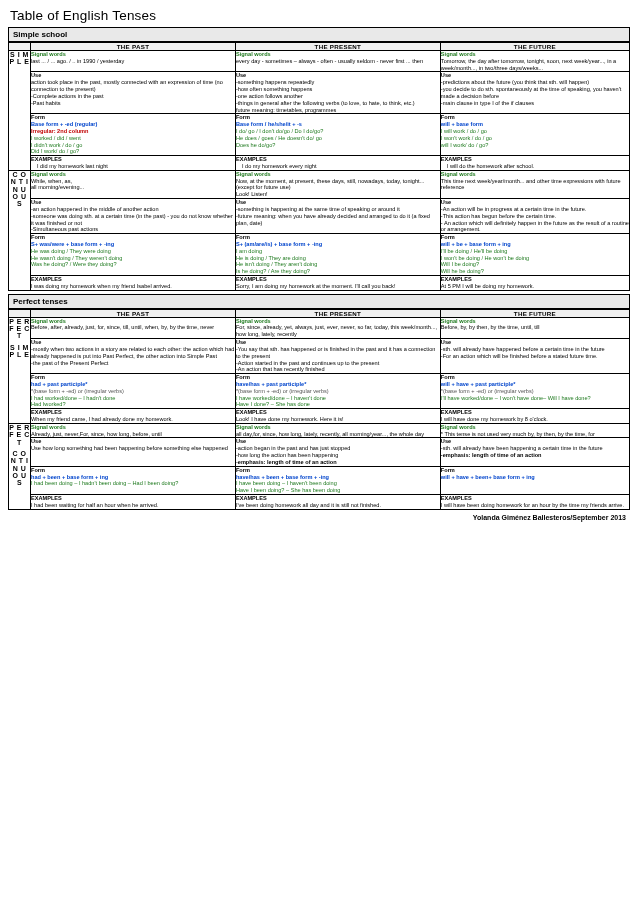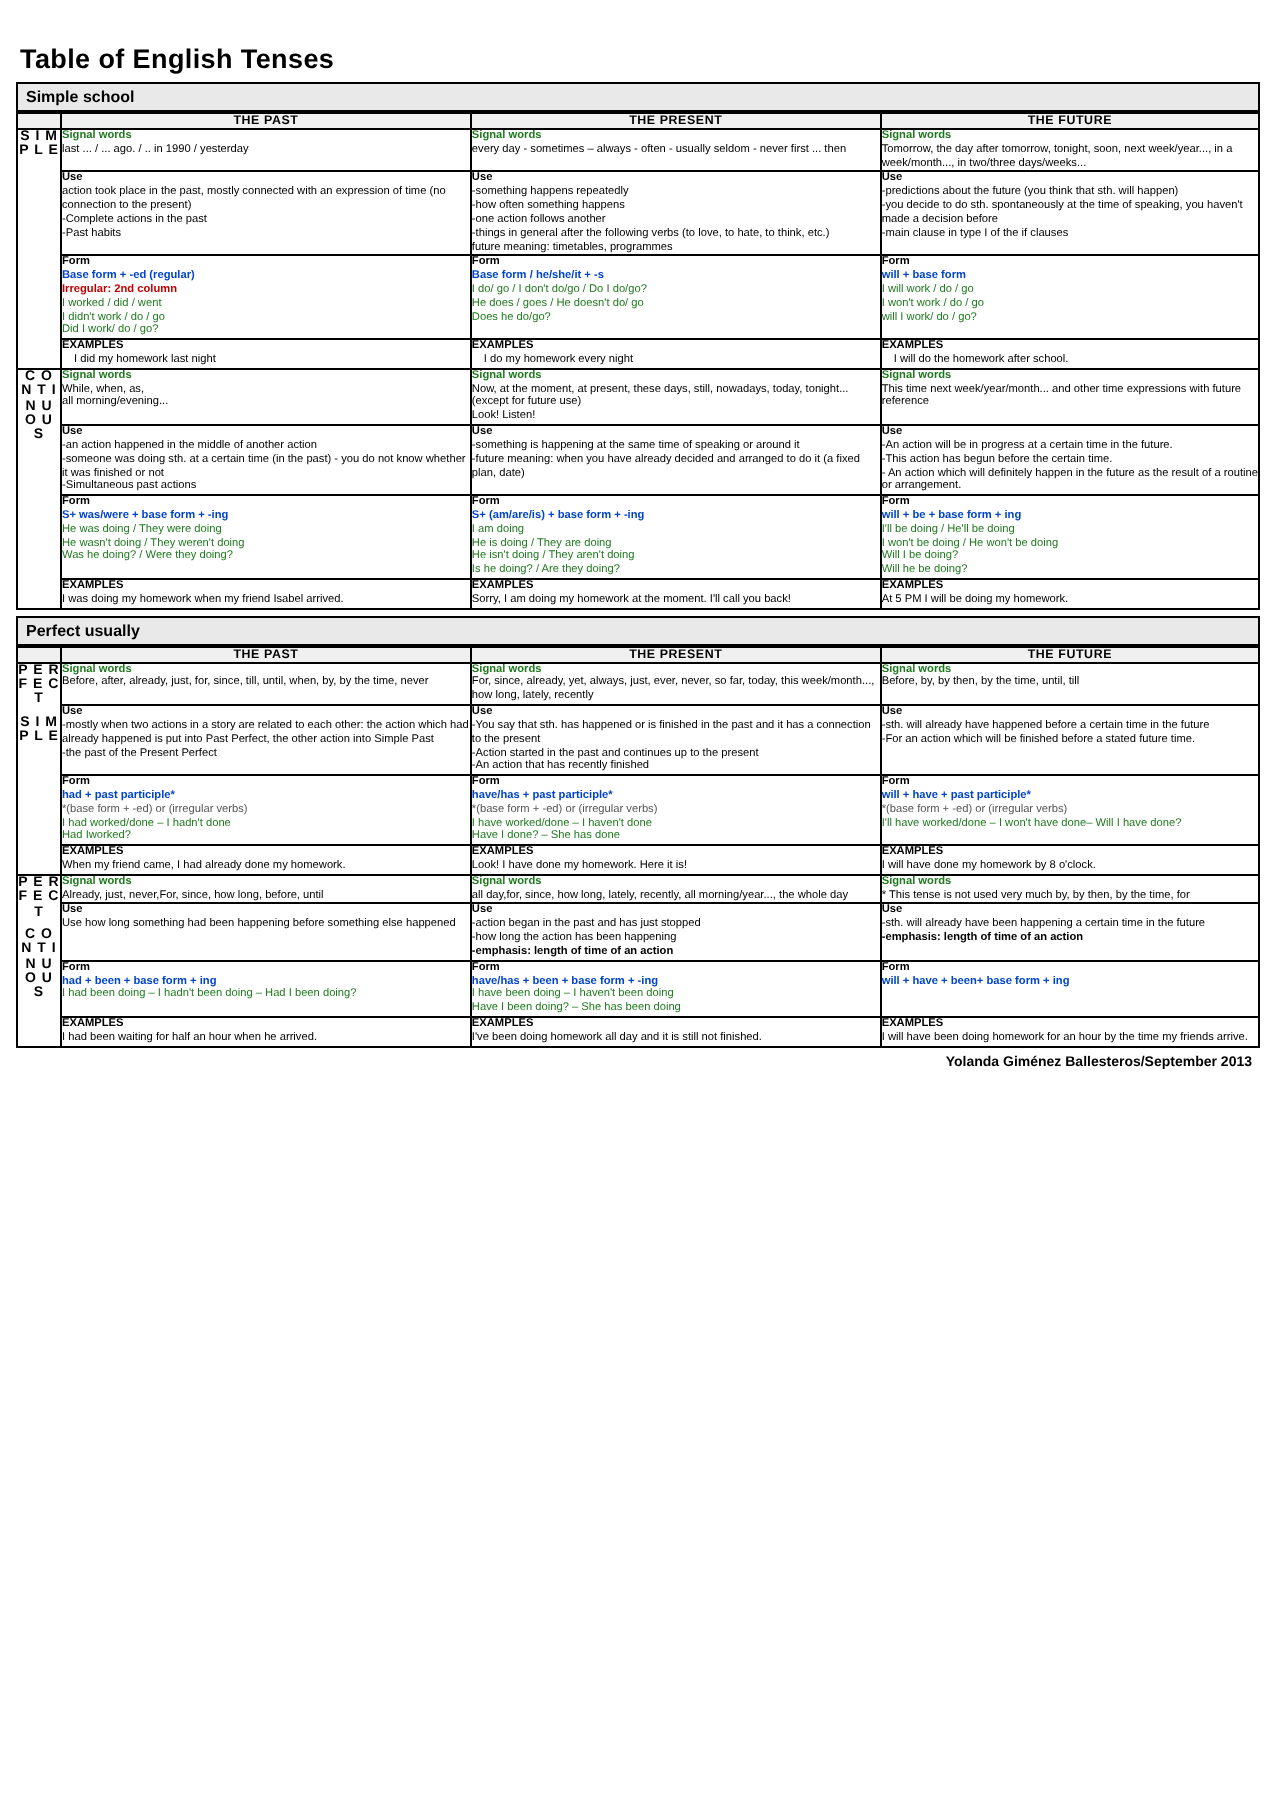--- a/index.html
+++ b/index.html
@@ -8,22 +8,22 @@
     width: 638px;
     height: 902px;
     background: #ffffff;
     font-family: "Liberation Sans", sans-serif;
     font-size: 5.6px;
     color: #000;
     padding: 6px 8px 4px 8px;
   }
   .page-title {
     font-size: 13.5px;
-    font-weight: bold;
-    margin: 16px 0 4px 2px;
+    font-weight: normal;
+    margin: 2px 0 4px 2px;
     letter-spacing: .2px;
   }
   .section-band {
     border: 1px solid #000;
     background: #e9e9e9;
     font-size: 8px;
     font-weight: bold;
     padding: 2px 4px;
   }
   table.grid { border-collapse: collapse; width: 100%; table-layout: fixed; }
@@ -248,21 +248,21 @@
       <div>Sorry, I am doing my homework at the moment. I'll call you back!</div>
     </td>
     <td class="cell">
       <div class="lab">EXAMPLES</div>
       <div>At 5 PM I will be doing my homework.</div>
     </td>
   </tr>
 </tbody>
   </table>
 
-<div class="section-band" style="margin-top:3px;">Perfect  usually</div>
+<div class="section-band" style="margin-top:3px;">Perfect  tenses</div>
 
 <table class="grid">
   <colgroup>
     <col style="width:22px">
       <col style="width:33%">
       <col style="width:33%">
       <col>
   </colgroup>
   <tbody>
       <tr>

